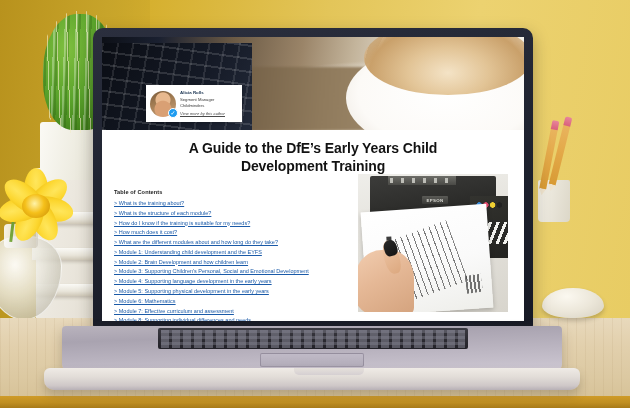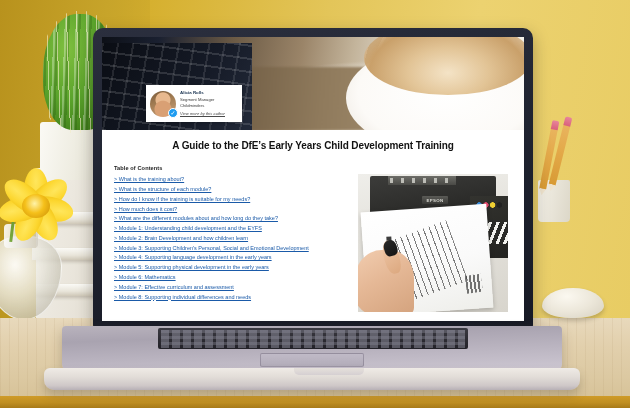--- a/index.html
+++ b/index.html
@@ -210,21 +210,21 @@
     color:#fff; font-size:6px; line-height:1;
   }
   .author-meta { min-width:0; }
   .author-name { font-size:4.4px; font-weight:bold; color:#17314f; line-height:1.5; }
   .author-role { font-size:4.2px; color:#3a3a3a; line-height:1.45; }
   .author-link { font-size:4.1px; color:#4a4a4a; font-style:italic; line-height:1.5; margin-top:1.5px; text-decoration:underline; }
 
   
   .article { position:absolute; left:0; top:93px; width:100%; bottom:0; background:#fff; }
   .art-title {
-    font-size:10px; font-weight:bold; color:#121212; text-align:center;
+    font-size:14px; font-weight:bold; color:#121212; text-align:center;
     line-height:1.32; padding:9px 44px 0 44px; letter-spacing:-0.1px;
   }
   .toc-head {
     font-size:5.6px; font-weight:bold; color:#1c1c1c;
     margin:13px 0 4px 12px; letter-spacing:0.1px;
   }
   .toc-list { margin-left:12px; width:248px; }
   .toc-item {
     font-size:5.5px; color:#1a5aa8; line-height:1.78;
     text-decoration:underline; white-space:nowrap;

